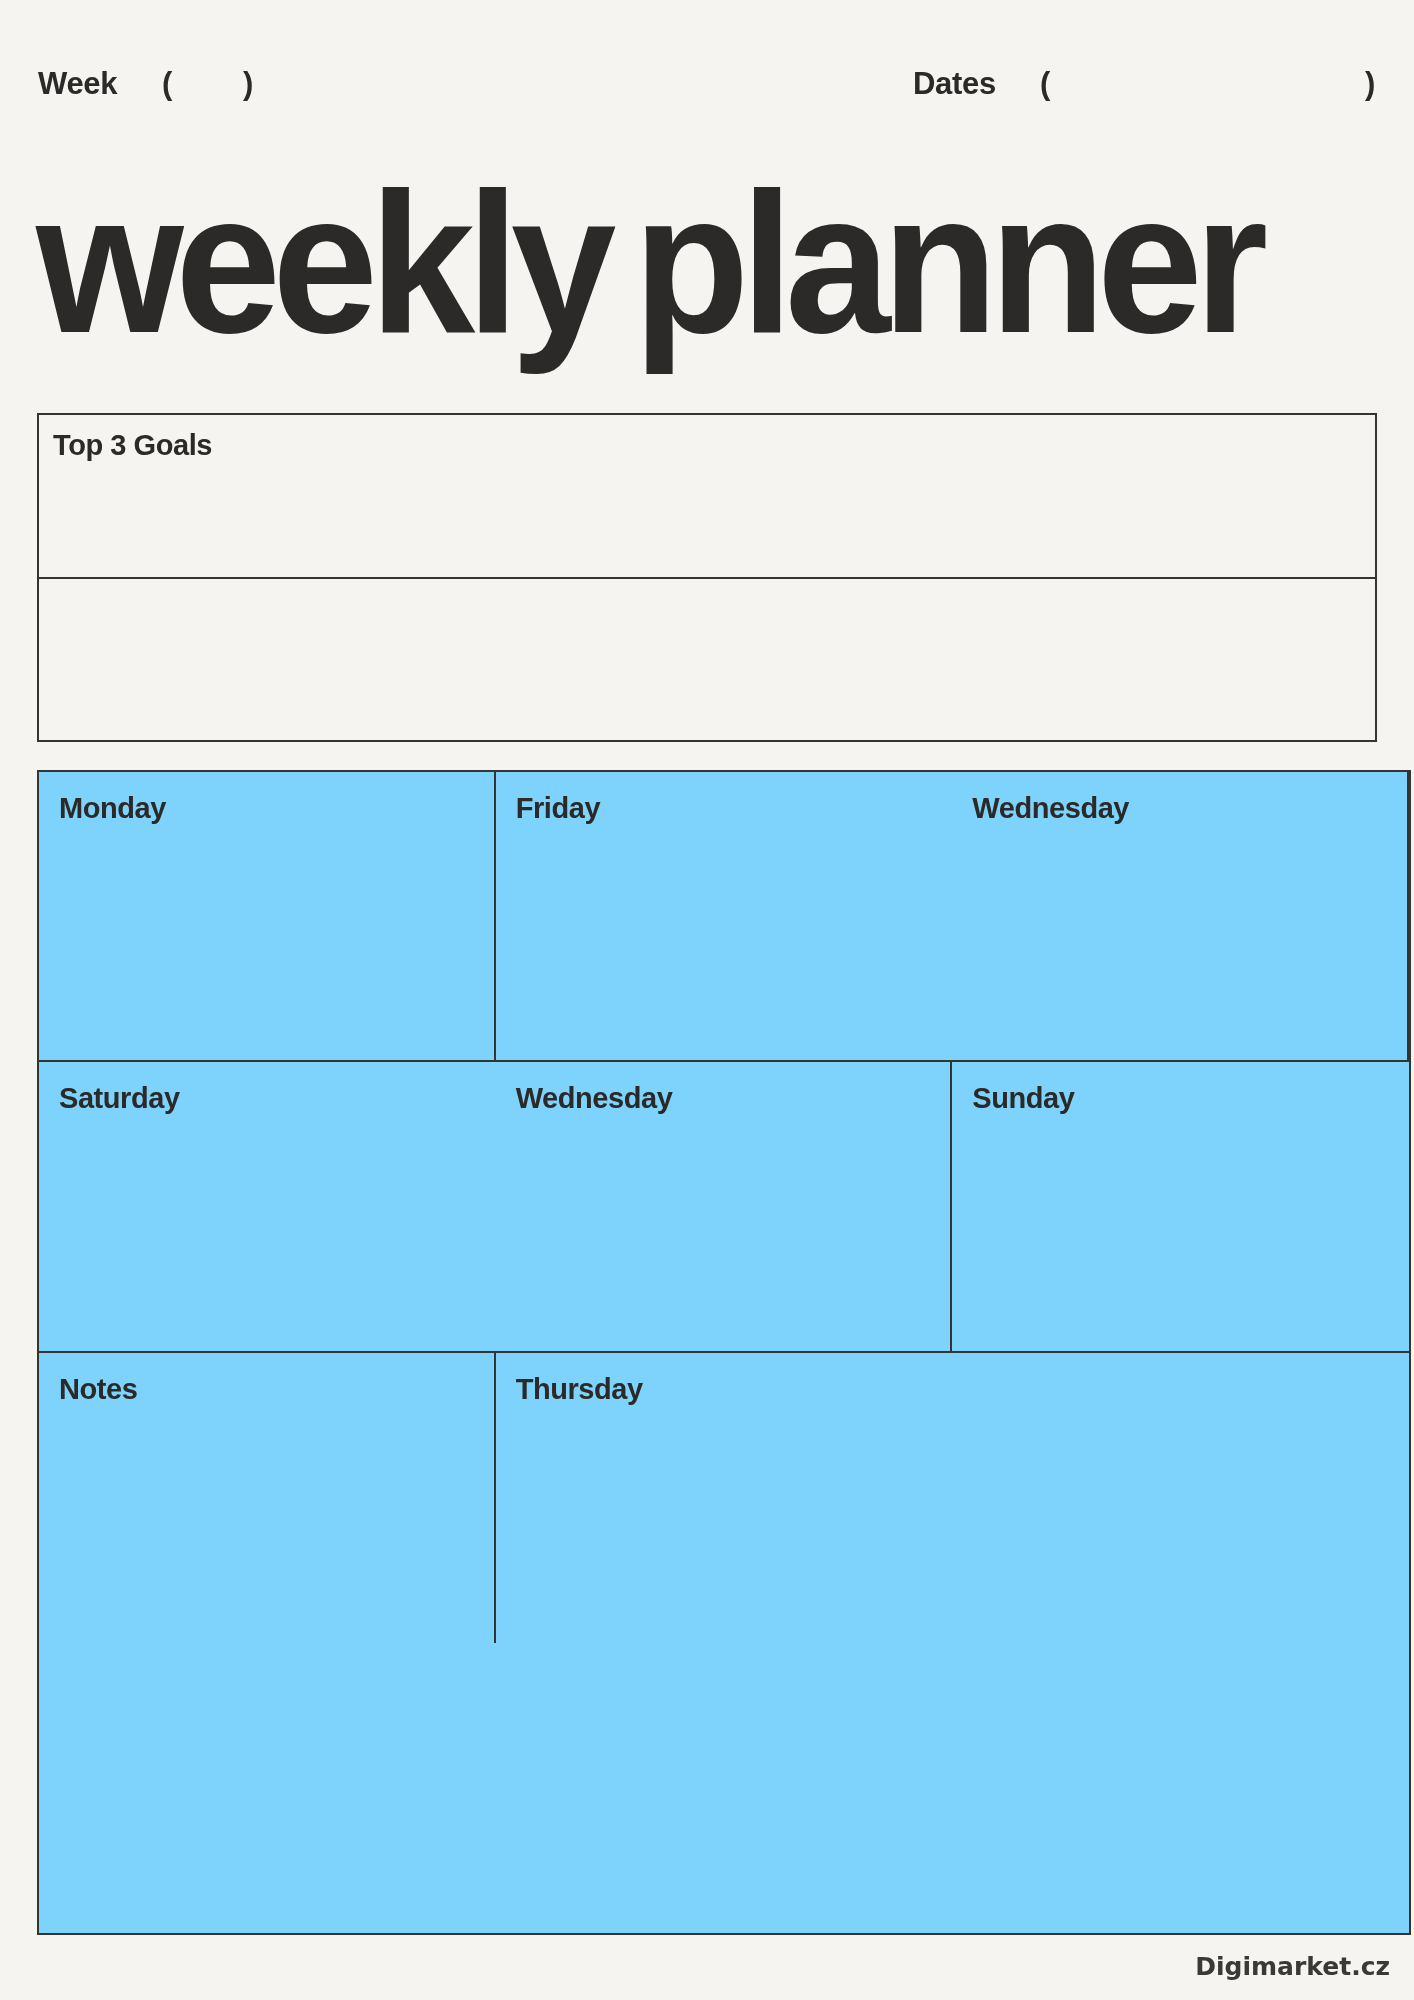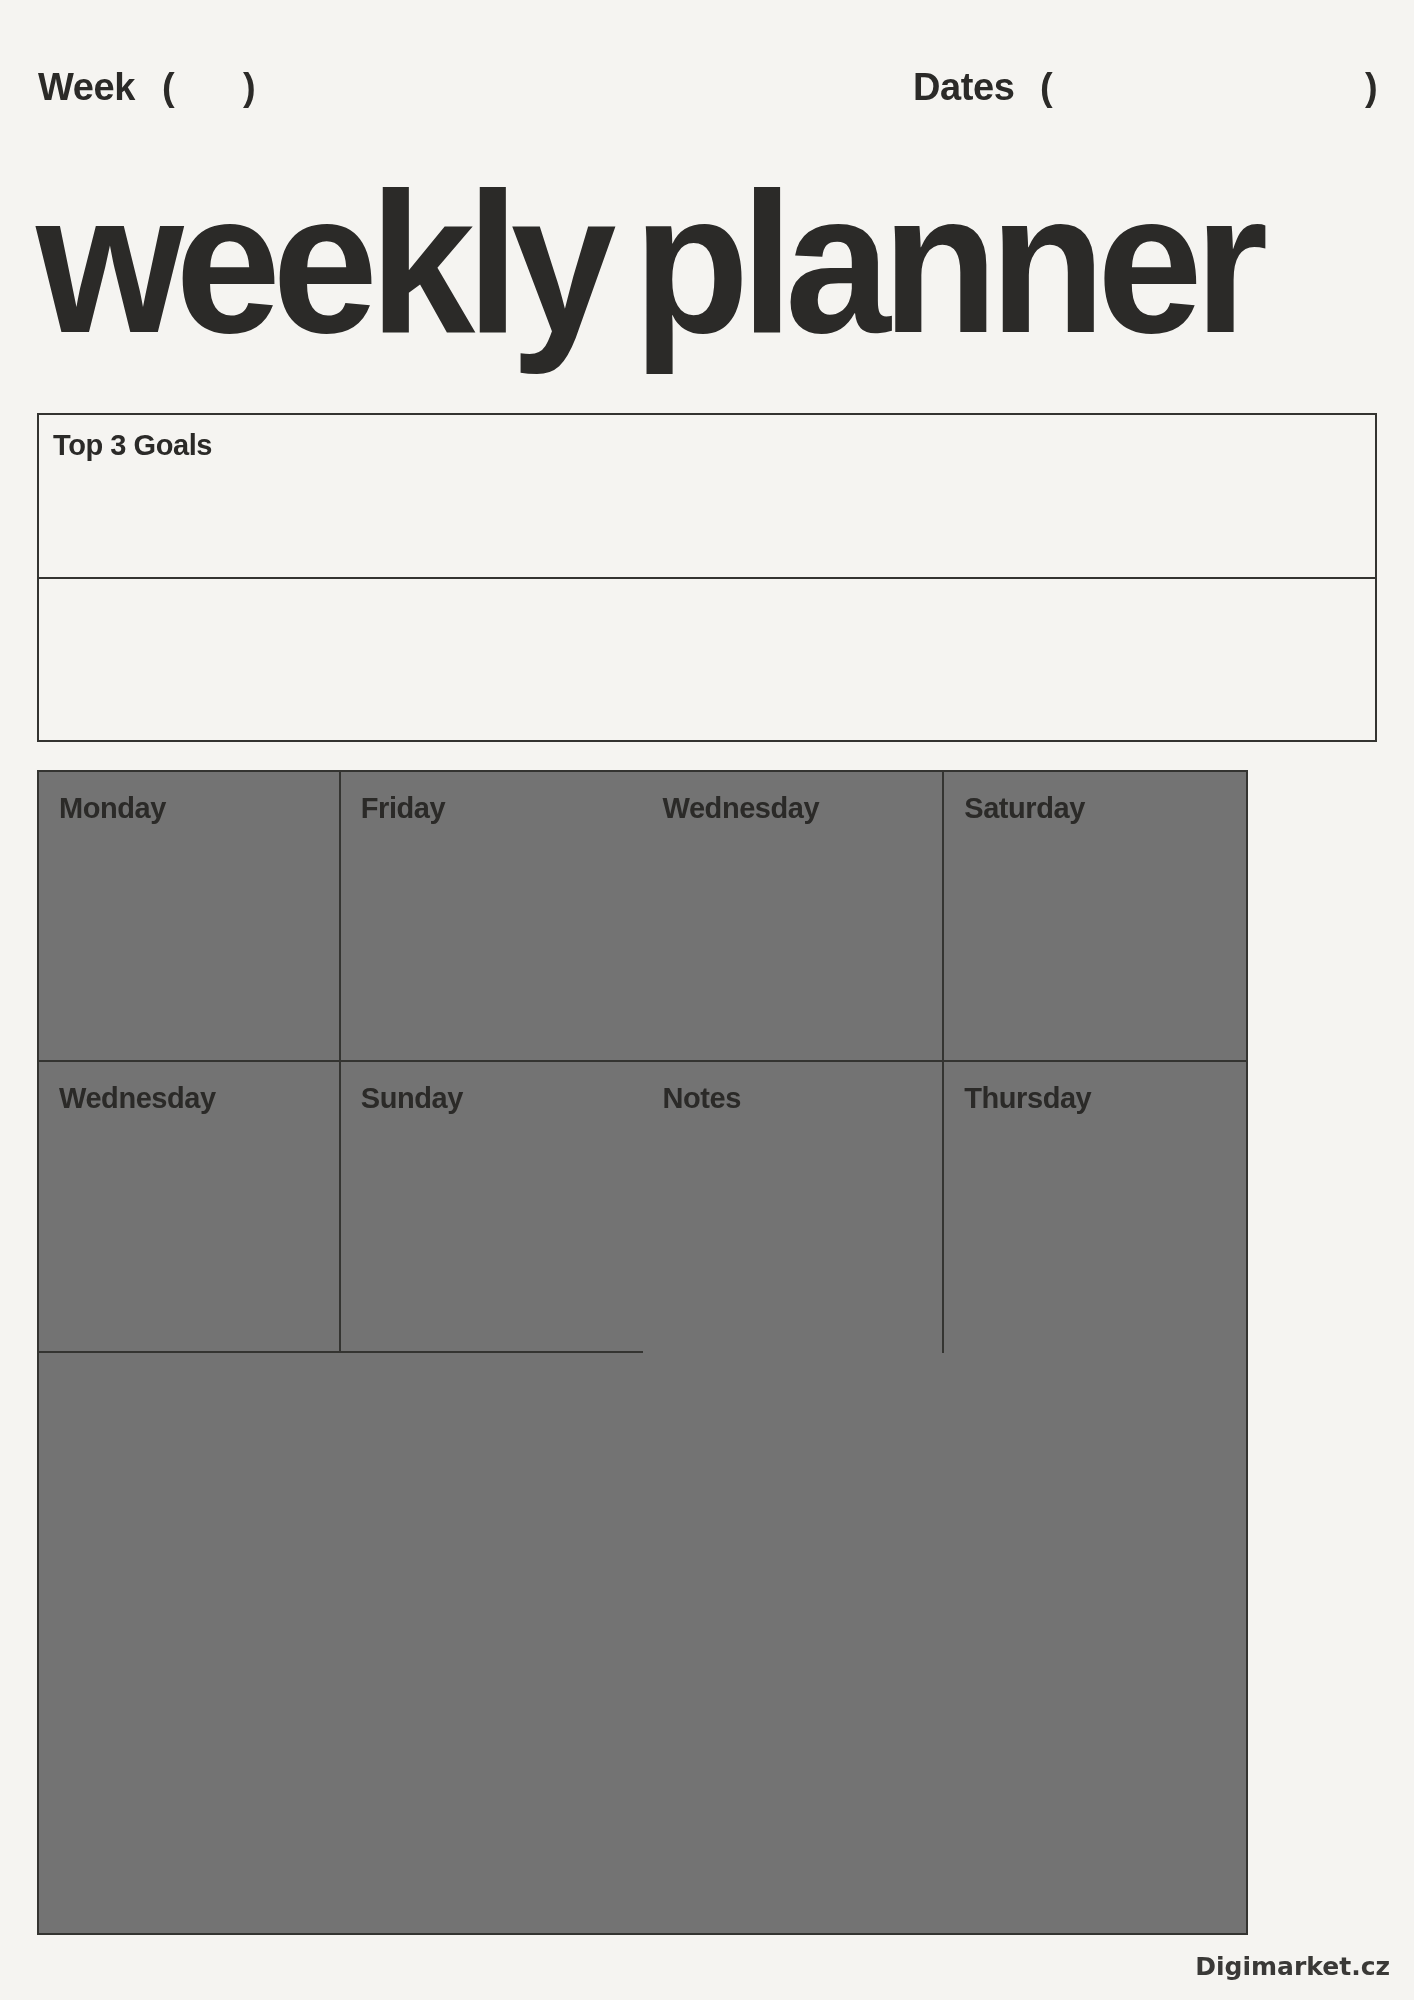--- a/index.html
+++ b/index.html
@@ -10,21 +10,21 @@
     background:#f5f4f1;
     font-family:"Liberation Sans", sans-serif;
     color:#2b2a28;
     overflow:hidden;
   }
 
   
   .header { position:absolute; left:0; top:68px; width:100%; height:44px; }
   .header span {
     position:absolute; top:0;
-    font-size:38px; font-weight:700; line-height:1;
+    font-size:31px; font-weight:700; line-height:1;
     letter-spacing:-0.01em; color:#2b2a28; white-space:nowrap;
   }
   .week-label  { left:38px;  }
   .week-open   { left:162px; }
   .week-close  { left:243px; }
   .dates-label { left:913px; }
   .dates-open  { left:1040px;}
   .dates-close { left:1365px;}
 
   
@@ -48,26 +48,26 @@
   .goals-section.first { border-bottom:2px solid #343431; }
   .section-label {
     font-size:29px; font-weight:700; line-height:1.15;
     letter-spacing:-0.015em; color:#2b2a28;
   }
   .fill-area { flex:1 1 auto; }
 
   
   .week-grid {
     position:absolute; left:37px; top:770px;
-    width:1211px; height:1165px;
+    width:1374px; height:1165px;
     border:2px solid #343431;
     display:grid;
-    grid-template-columns:1fr 1fr 1fr 1fr;
+    grid-template-columns:1fr 1fr 1fr;
     grid-template-rows:repeat(4, 1fr);
-    background:#737373;
+    background:#7dd3fc;
   }
   .day-cell { display:flex; flex-direction:column; padding:20px; }
   .day-cell:nth-child(odd) { border-right:2px solid #343431; }
   .day-cell:nth-child(-n+6) { border-bottom:2px solid #343431; }
   .day-label {
     font-size:29px; font-weight:700; line-height:1.15;
     letter-spacing:-0.015em; color:#2b2a28;
   }
 
   

